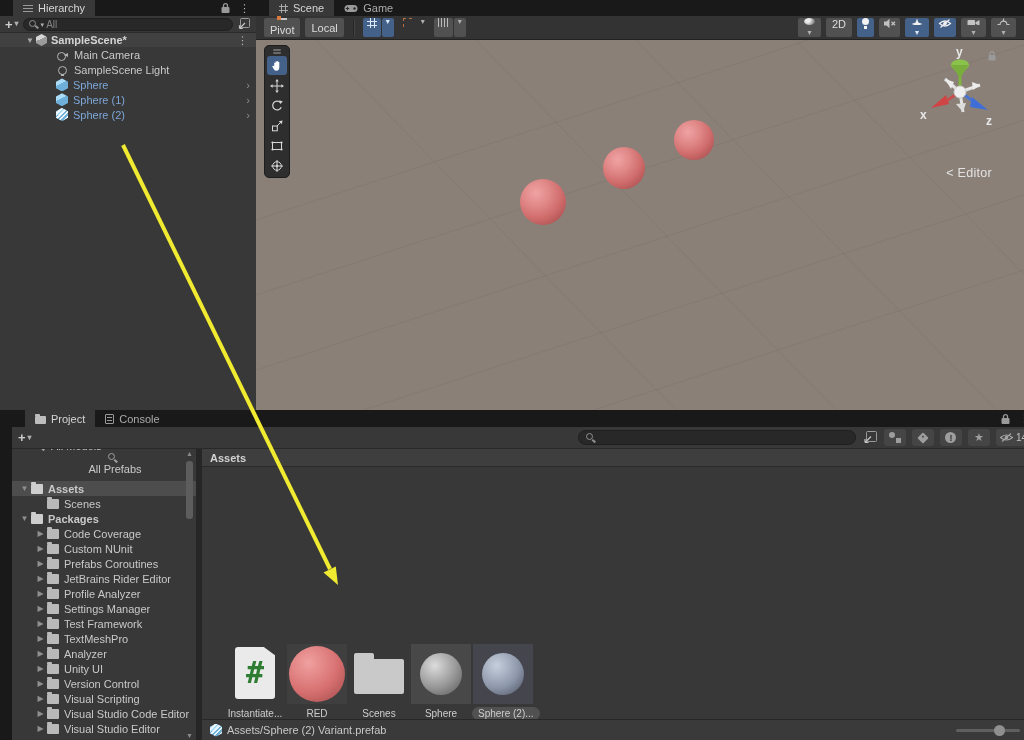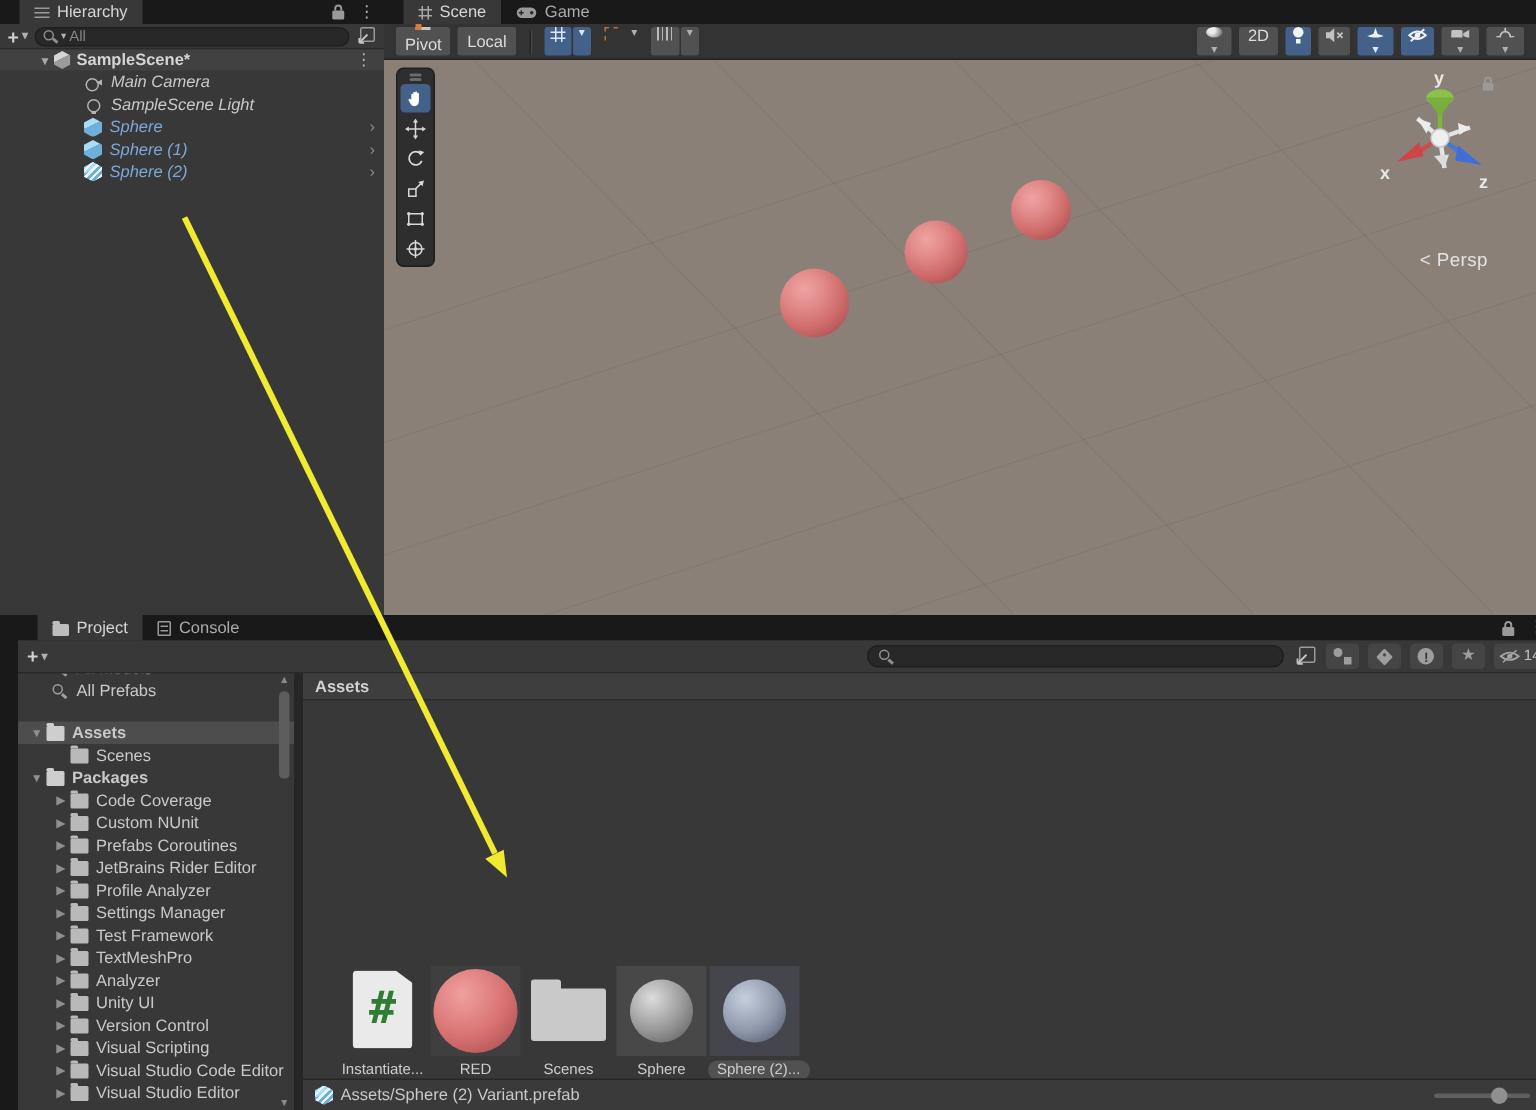--- a/index.html
+++ b/index.html
@@ -52,21 +52,21 @@
   .searchbox { flex:1; height:13px; background:#282828; border:1px solid #1f1f1f; border-radius:7px;
     display:flex; align-items:center; padding:0 4px; gap:2px; }
   .searchbox .ph { color:#848484; font-size:10px; }
   .scene-row { position:absolute; left:0; right:0; top:33px; height:14px; background:#414141;
     display:flex; align-items:center; font-size:11px; color:#d4d4d4; }
   .tri { font-size:8px; color:#a8a8a8; width:12px; text-align:center; margin-left:24px; }
   .scene-name { margin-left:4px; font-weight:bold; }
   .scene-row .kebab { margin-left:auto; margin-right:8px; }
   .hier-items { position:absolute; left:0; right:0; top:48px; }
   .hrow { display:flex; align-items:center; height:14.8px; padding-left:56px; font-size:11px; color:#c9c9c9; }
-  .hrow .hlabel { margin-left:5px;font-style:italic; }
+  .hrow .hlabel { margin-left:5px; }
   .hrow.prefab .hlabel { color:#7da7d9; }
   .chev { margin-left:auto; margin-right:6px; color:#8d8d8d; font-size:11px; }
   .hicon { position:relative; width:13px; height:13px; flex:none; }
   .hicon.camera::before { content:""; position:absolute; left:1px; top:3px; width:7px; height:7px;
     border:1.2px solid #b4b4b4; border-radius:50%; }
   .hicon.camera::after { content:""; position:absolute; left:8px; top:4.5px; width:0; height:0;
     border-top:2.5px solid transparent; border-bottom:2.5px solid transparent; border-right:4px solid #b4b4b4; }
   .hicon.light::before { content:""; position:absolute; left:2px; top:2px; width:7px; height:7px;
     border:1.2px solid #b4b4b4; border-radius:50%; }
   .hicon.light::after { content:""; position:absolute; left:4.5px; top:10px; width:3px; height:2px; background:#b4b4b4; }
@@ -467,21 +467,21 @@
           <text x="2" y="73" font-size="12" fill="#e8e8e8" font-weight="bold">x</text>
           <text x="68" y="79" font-size="12" fill="#e8e8e8" font-weight="bold">z</text>
           <g>
               <path d="M72 9V7.6a2 2 0 014 0V9" fill="none" stroke="#9a9a9a" stroke-width="1.2"></path>
               <rect x="70.5" y="9" width="7" height="5.5" rx="1" fill="#9a9a9a"></rect>
             </g>
         </svg>
       </div>
       <div class="persp">
         <span>&lt;</span>
-        <span>Persp</span>
+        <span>Editor</span>
       </div>
     </div>
   </div>
 
   <div class="panel project">
     <div class="tabstrip">
       <div class="tab active">
         <span class="ic-folder-tab"></span>
         <span>Project</span>
       </div>
@@ -535,21 +535,21 @@
     <div class="proj-body">
       <div class="left-pane">
         <div class="partial-row">
           <div class="trow" style="padding-left:22px;">
             <span class="tico search"></span>
             <span class="tlabel">All Models</span>
           </div>
         </div>
         <div>
 
-            <div class="trow" style="padding-left: 22px;">
+            <div class="trow" style="padding-left: 22px; flex-direction: column;">
               <span class="tico search"></span>
               <span class="tlabel">All Prefabs</span>
             </div>
 
         </div>
         <div class="tree-spacer"></div>
         <div>
 
             <div class="trow selected bold" style="padding-left: 6px;">
               <span class="tarrow">▼</span>

